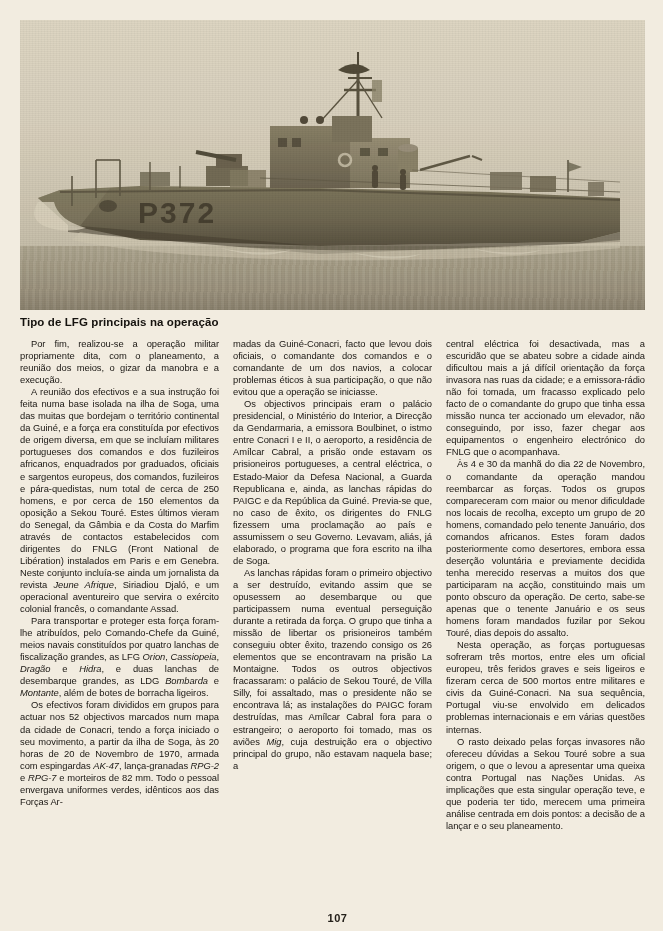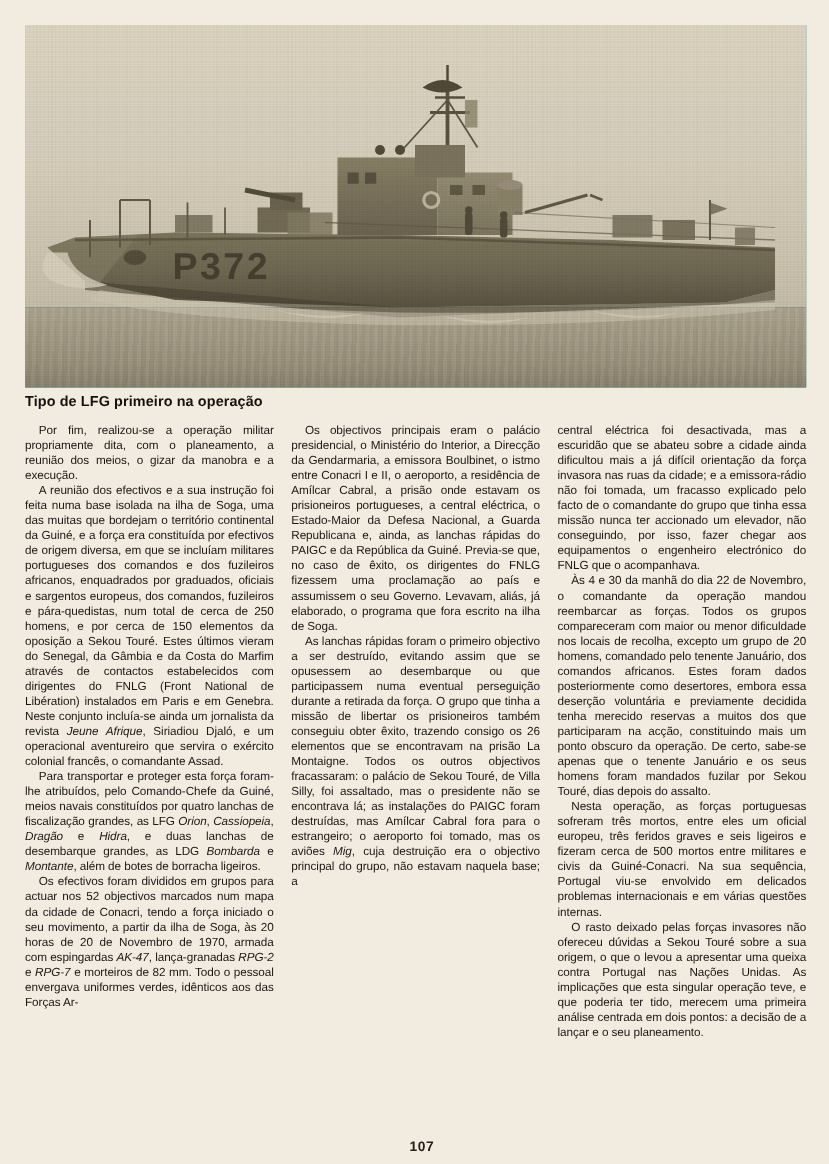--- a/index.html
+++ b/index.html
@@ -36,21 +36,21 @@
     position: absolute;
     left: 20px;
     top: 20px;
     width: 625px;
     height: 290px;
   }
   .photo {
     position: absolute;
     inset: 0;
     overflow: hidden;
-    background: #0f766e;
+    background: #fca5a5;
   }
   .sky {
     position: absolute;
     left: 0; top: 0; right: 0; height: 78%;
     background: linear-gradient(180deg, #e9e2d2 0%, #e3dccb 45%, #d8d1bf 80%, #cfc8b6 100%);
   }
   .sea {
     position: absolute;
     left: 0; right: 0; top: 78%; bottom: 0;
     background: linear-gradient(180deg, #b4ad99 0%, #a9a28e 35%, #9f9784 70%, #8e8674 100%);
@@ -228,30 +228,31 @@
           <path d="M 200 228 q 40 8 72 2 q -30 10 -72 -2 Z" fill="#e8e1cf" opacity=".6"></path>
           <path d="M 330 232 q 40 8 72 2 q -30 10 -72 -2 Z" fill="#e8e1cf" opacity=".55"></path>
           <path d="M 450 228 q 40 8 72 2 q -30 10 -72 -2 Z" fill="#e8e1cf" opacity=".5"></path>
         </svg>
 
         <div class="photo-sepia"></div>
         <div class="grain"></div>
       </div>
     </div>
 
-    <div class="caption">Tipo de LFG primeiro na operação</div>
+    <div class="caption">Tipo de LFG principais na operação</div>
 
     <div class="columns">
       <div class="col">
           <p class="indent"><span>Por fim, realizou-se a operação militar propriamente dita, com o planeamento, a reunião dos meios, o gizar da manobra e a execução.</span></p>
           <p class="indent"><span>A reunião dos efectivos e a sua instrução foi feita numa base isolada na ilha de Soga, uma das muitas que bordejam o território continental da Guiné, e a força era constituída por efectivos de origem diversa, em que se incluíam militares portugueses dos comandos e dos fuzileiros africanos, enquadrados por graduados, oficiais e sargentos europeus, dos comandos, fuzileiros e pára-quedistas, num total de cerca de 250 homens, e por cerca de 150 elementos da oposição a Sekou Touré. Estes últimos vieram do Senegal, da Gâmbia e da Costa do Marfim através de contactos estabelecidos com dirigentes do FNLG (Front National de Libération) instalados em Paris e em Genebra. Neste conjunto incluía-se ainda um jornalista da revista </span><i>Jeune Afrique</i><span>, Siriadiou Djaló, e um operacional aventureiro que servira o exército colonial francês, o comandante Assad.</span></p>
           <p class="indent"><span>Para transportar e proteger esta força foram-lhe atribuídos, pelo Comando-Chefe da Guiné, meios navais constituídos por quatro lanchas de fiscalização grandes, as LFG </span><i>Orion</i><span>, </span><i>Cassiopeia</i><span>, </span><i>Dragão</i><span> e </span><i>Hidra</i><span>, e duas lanchas de desembarque grandes, as LDG </span><i>Bombarda</i><span> e </span><i>Montante</i><span>, além de botes de borracha ligeiros.</span></p>
           <p class="indent"><span>Os efectivos foram divididos em grupos para actuar nos 52 objectivos marcados num mapa da cidade de Conacri, tendo a força iniciado o seu movimento, a partir da ilha de Soga, às 20 horas de 20 de Novembro de 1970, armada com espingardas </span><i>AK-47</i><span>, lança-granadas </span><i>RPG-2</i><span> e </span><i>RPG-7</i><span> e morteiros de 82 mm. Todo o pessoal envergava uniformes verdes, idênticos aos das Forças Ar-</span></p>
         </div>
       <div class="col">
+          <p><span>madas da Guiné-Conacri, facto que levou dois oficiais, o comandante dos comandos e o comandante de um dos navios, a colocar problemas éticos à sua participação, o que não evitou que a operação se iniciasse.</span></p>
           <p class="indent"><span>Os objectivos principais eram o palácio presidencial, o Ministério do Interior, a Direcção da Gendarmaria, a emissora Boulbinet, o istmo entre Conacri I e II, o aeroporto, a residência de Amílcar Cabral, a prisão onde estavam os prisioneiros portugueses, a central eléctrica, o Estado-Maior da Defesa Nacional, a Guarda Republicana e, ainda, as lanchas rápidas do PAIGC e da República da Guiné. Previa-se que, no caso de êxito, os dirigentes do FNLG fizessem uma proclamação ao país e assumissem o seu Governo. Levavam, aliás, já elaborado, o programa que fora escrito na ilha de Soga.</span></p>
           <p class="indent"><span>As lanchas rápidas foram o primeiro objectivo a ser destruído, evitando assim que se opusessem ao desembarque ou que participassem numa eventual perseguição durante a retirada da força. O grupo que tinha a missão de libertar os prisioneiros também conseguiu obter êxito, trazendo consigo os 26 elementos que se encontravam na prisão La Montaigne. Todos os outros objectivos fracassaram: o palácio de Sekou Touré, de Villa Silly, foi assaltado, mas o presidente não se encontrava lá; as instalações do PAIGC foram destruídas, mas Amílcar Cabral fora para o estrangeiro; o aeroporto foi tomado, mas os aviões </span><i>Mig</i><span>, cuja destruição era o objectivo principal do grupo, não estavam naquela base; a</span></p>
         </div>
       <div class="col">
           <p><span>central eléctrica foi desactivada, mas a escuridão que se abateu sobre a cidade ainda dificultou mais a já difícil orientação da força invasora nas ruas da cidade; e a emissora-rádio não foi tomada, um fracasso explicado pelo facto de o comandante do grupo que tinha essa missão nunca ter accionado um elevador, não conseguindo, por isso, fazer chegar aos equipamentos o engenheiro electrónico do FNLG que o acompanhava.</span></p>
           <p class="indent"><span>Às 4 e 30 da manhã do dia 22 de Novembro, o comandante da operação mandou reembarcar as forças. Todos os grupos compareceram com maior ou menor dificuldade nos locais de recolha, excepto um grupo de 20 homens, comandado pelo tenente Januário, dos comandos africanos. Estes foram dados posteriormente como desertores, embora essa deserção voluntária e previamente decidida tenha merecido reservas a muitos dos que participaram na acção, constituindo mais um ponto obscuro da operação. De certo, sabe-se apenas que o tenente Januário e os seus homens foram mandados fuzilar por Sekou Touré, dias depois do assalto.</span></p>
           <p class="indent"><span>Nesta operação, as forças portuguesas sofreram três mortos, entre eles um oficial europeu, três feridos graves e seis ligeiros e fizeram cerca de 500 mortos entre militares e civis da Guiné-Conacri. Na sua sequência, Portugal viu-se envolvido em delicados problemas internacionais e em várias questões internas.</span></p>
           <p class="indent"><span>O rasto deixado pelas forças invasores não ofereceu dúvidas a Sekou Touré sobre a sua origem, o que o levou a apresentar uma queixa contra Portugal nas Nações Unidas. As implicações que esta singular operação teve, e que poderia ter tido, merecem uma primeira análise centrada em dois pontos: a decisão de a lançar e o seu planeamento.</span></p>
         </div>
     </div>

